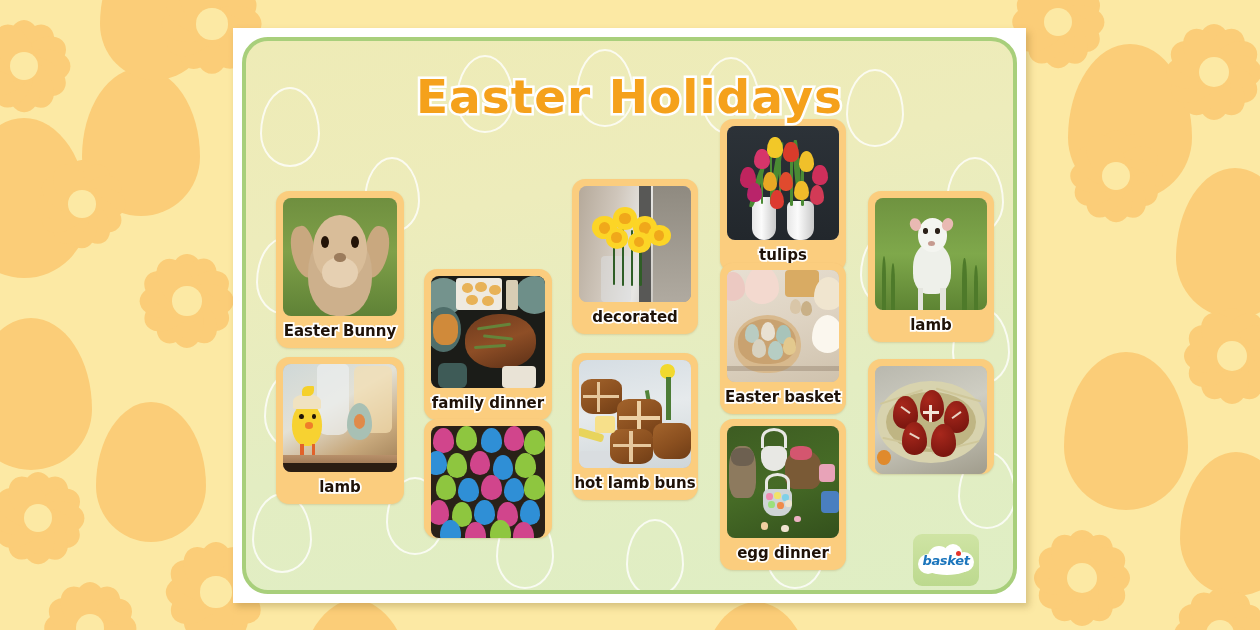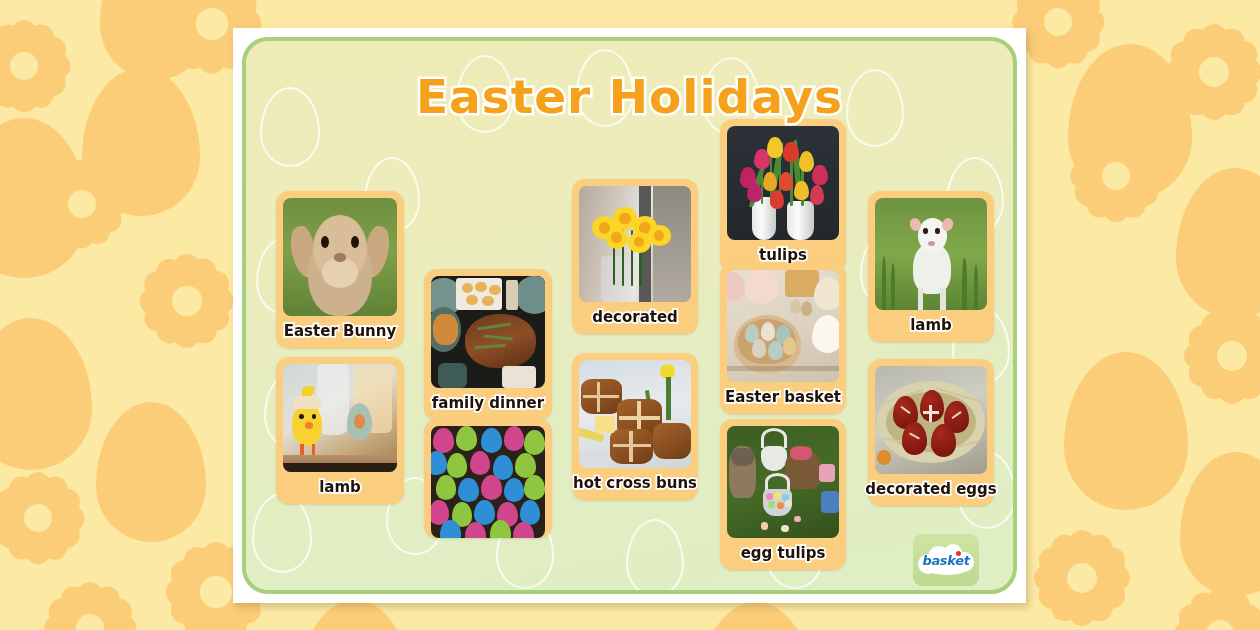--- a/index.html
+++ b/index.html
@@ -666,21 +666,21 @@
         <div class="sp bun-cross" style="left:52%; top:38%; width:3.5%; height:32%; background:#edd0a4;"></div>
         <div class="sp bun-cross" style="left:36%; top:52%; width:36%; height:3.5%; background:#edd0a4;"></div>
         <div class="sp bun" style="left:28%; top:64%; width:38%; height:32%;"></div>
         <div class="sp bun-cross" style="left:45%; top:66%; width:3%; height:28%; background:#e6c79c;"></div>
         <div class="sp bun-cross" style="left:30%; top:78%; width:34%; height:3%; background:#e6c79c;"></div>
         <div class="sp bun" style="left:66%; top:58%; width:34%; height:34%;"></div>
         <div class="sp butter" style="left:14%; top:52%; width:18%; height:16%;"></div>
         <div class="sp" style="left:-2%; top:66%; width:24%; height:7%; background:#e8d45c; border-radius:3px; transform:rotate(16deg);"></div>
         <div class="sp" style="left:0%; top:84%; width:28%; height:16%; background:#d9dde0; border-radius:3px;"></div>
       </div>
-      <div class="card-label">hot cross buns</div>
+      <div class="card-label">hot lamb buns</div>
     </div>
 
     <div class="card" style="left:622px; top:318px; width:126px;">
       <div class="card-photo" style="height:108px;">
         <div class="ph deco-bg"></div>
         <div class="sp nest" style="left:2%; top:14%; width:96%; height:76%;"></div>
         <div class="sp" style="left:10%; top:24%; width:80%; height:56%; background:#bfb583; border-radius:50%;"></div>
         <div class="sp straw" style="left:4%;  top:28%; width:40%; transform:rotate(-18deg);"></div>
         <div class="sp straw" style="left:54%; top:26%; width:42%; transform:rotate(16deg);"></div>
         <div class="sp straw" style="left:6%;  top:70%; width:44%; transform:rotate(12deg);"></div>
@@ -690,21 +690,20 @@
         <div class="sp red-egg" style="left:62%; top:32%; width:22%; height:30%;"></div>
         <div class="sp red-egg" style="left:24%; top:52%; width:22%; height:30%;"></div>
         <div class="sp red-egg" style="left:50%; top:54%; width:22%; height:30%;"></div>
         <div class="sp" style="left:48%; top:36%; width:3%; height:16%; background:#f3e4d8;"></div>
         <div class="sp" style="left:43%; top:42%; width:14%; height:2.5%; background:#f3e4d8;"></div>
         <div class="sp" style="left:22%; top:40%; width:10%; height:2px; background:#e9d4c4; transform:rotate(36deg);"></div>
         <div class="sp" style="left:68%; top:44%; width:10%; height:2px; background:#e9d4c4; transform:rotate(-36deg);"></div>
         <div class="sp" style="left:30%; top:64%; width:10%; height:2px; background:#e9d4c4; transform:rotate(28deg);"></div>
         <div class="sp" style="left:2%; top:78%; width:12%; height:14%; background:#e08a2c; border-radius:50%;"></div>
       </div>
-      <div class="card-label">decorated eggs</div>
     </div>
 
     <div class="card" style="left:178px; top:378px; width:128px;">
       <div class="card-photo" style="height:112px;">
         <div class="ph choco-bg"></div>
         <div class="sp choco-egg" style="left:2%;  top:2%;  width:18%; height:22%; background:#d1458c;"></div>
         <div class="sp choco-egg" style="left:22%; top:0%;  width:18%; height:22%; background:#8ec63f;"></div>
         <div class="sp choco-egg" style="left:44%; top:2%;  width:18%; height:22%; background:#2f8fd6;"></div>
         <div class="sp choco-egg" style="left:64%; top:0%;  width:18%; height:22%; background:#d1458c;"></div>
         <div class="sp choco-egg" style="left:82%; top:4%;  width:18%; height:22%; background:#8ec63f;"></div>
@@ -746,21 +745,21 @@
         <div class="sp tiny-egg" style="left:49%; top:61%; width:6%; height:6%; background:#7fd0e8;"></div>
         <div class="sp tiny-egg" style="left:37%; top:67%; width:6%; height:6%; background:#9be07d;"></div>
         <div class="sp tiny-egg" style="left:45%; top:68%; width:6%; height:6%; background:#f08a4a;"></div>
         <div class="sp tiny-egg" style="left:52%; top:66%; width:6%; height:6%; background:#efe3d0;"></div>
         <div class="sp tiny-egg" style="left:30%; top:86%; width:7%; height:7%; background:#f0cfa0;"></div>
         <div class="sp tiny-egg" style="left:48%; top:88%; width:7%; height:7%; background:#efe3d0;"></div>
         <div class="sp tiny-egg" style="left:60%; top:80%; width:6%; height:6%; background:#eeb2c4;"></div>
         <div class="sp" style="left:84%; top:58%; width:16%; height:20%; background:#4a7fc0; border-radius:4px;"></div>
         <div class="sp" style="left:82%; top:34%; width:14%; height:16%; background:#e8a3b8; border-radius:4px;"></div>
       </div>
-      <div class="card-label">egg tulips</div>
+      <div class="card-label">egg dinner</div>
     </div>
 
   </div>
 </div>
 
 <div id="twinkl-logo">
   <div id="twinkl-cloud">
     <div class="puff" style="left:0;   top:10px; width:20px; height:20px;"></div>
     <div class="puff" style="left:10px; top:2px;  width:22px; height:22px;"></div>
     <div class="puff" style="left:26px; top:0;    width:18px; height:18px;"></div>

